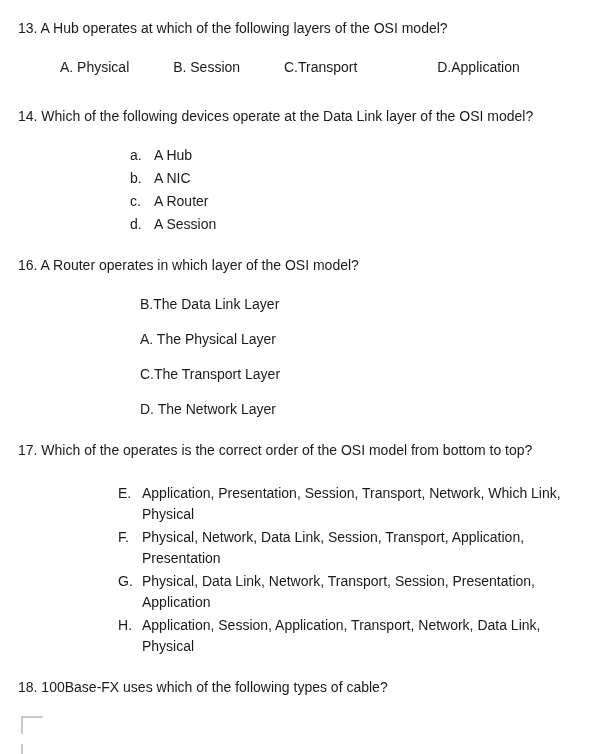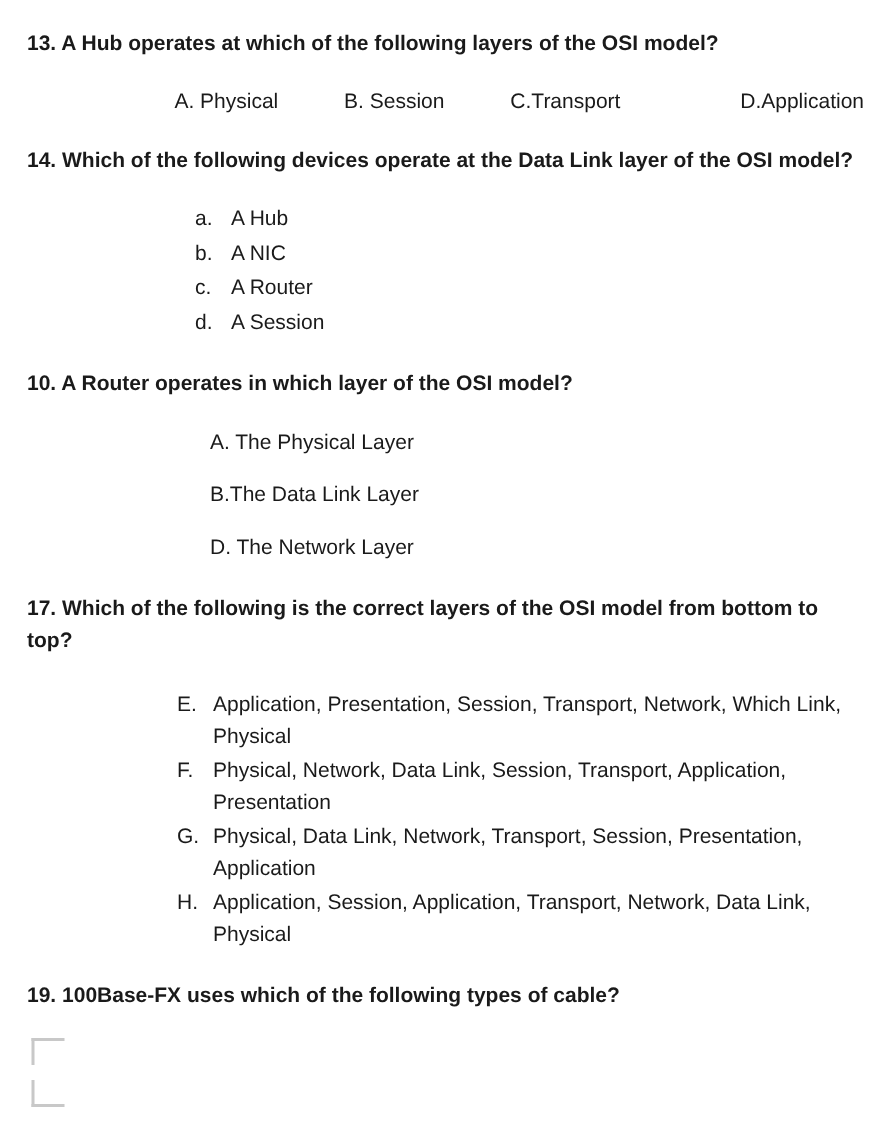--- a/index.html
+++ b/index.html
@@ -13,25 +13,23 @@
     line-height: 1.5;
   }
   .page {
     padding: 18px 16px 18px 18px;
   }
   .question {
     margin-bottom: 6px;
   }
   .q-text {
     margin: 0 0 18px 0;
-    font-weight: bold;
   }
   .inline-options {
-    margin: 0 0 18px 42px;
-    text-align: right;
+    margin: 0 0 28px 42px;
   }
   .inline-options span {
     display: inline-block;
   }
   .opt-list {
     margin: 0 0 20px 0;
   }
   .opt-list .row {
     display: flex;
     margin: 2px 0;
@@ -109,40 +107,43 @@
       </div>
       <div class="row">
         <span class="letter">d</span>
         <span class="answer">A Session</span>
       </div>
     </div>
   </div>
 
   <div class="question">
     <p class="q-text">
-      <span>10.</span>
+      <span>16.</span>
       <span>A Router operates in which layer of the OSI model?</span>
     </p>
     <div class="opt-list" style="margin-left:122px">
       <div class="row" style="margin-bottom:14px">
+        <span class="answer">B.The Data Link Layer</span>
+      </div>
+      <div class="row" style="margin-bottom:14px">
         <span class="answer">A. The Physical Layer</span>
       </div>
       <div class="row" style="margin-bottom:14px">
-        <span class="answer">B.The Data Link Layer</span>
+        <span class="answer">C.The Transport Layer</span>
       </div>
       <div class="row" style="margin-bottom:14px">
         <span class="answer">D. The Network Layer</span>
       </div>
     </div>
   </div>
 
   <div class="question">
     <p class="q-text" style="margin-bottom:22px">
       <span>17.</span>
-      <span>Which of the following is the correct layers of the OSI model from bottom to top?</span>
+      <span>Which of the operates is the correct order of the OSI model from bottom to top?</span>
     </p>
     <div class="opt-list" style="margin-left:100px">
       <div class="row">
         <span class="letter">E</span>
         <span class="answer">Application, Presentation, Session, Transport, Network, Which Link, Physical</span>
       </div>
       <div class="row">
         <span class="letter">F</span>
         <span class="answer">Physical, Network, Data Link, Session, Transport, Application, Presentation</span>
       </div>
@@ -152,21 +153,21 @@
       </div>
       <div class="row">
         <span class="letter">H</span>
         <span class="answer">Application, Session, Application, Transport, Network, Data Link, Physical</span>
       </div>
     </div>
   </div>
 
   <div class="question">
     <p class="q-text">
-      <span>19.</span>
+      <span>18.</span>
       <span> 100Base-FX uses which of the following types of cable?</span>
     </p>
 
     <div class="marker-box">
       <div class="marker-top"></div>
       <div class="marker-bottom"></div>
     </div>
 
   </div>
 

